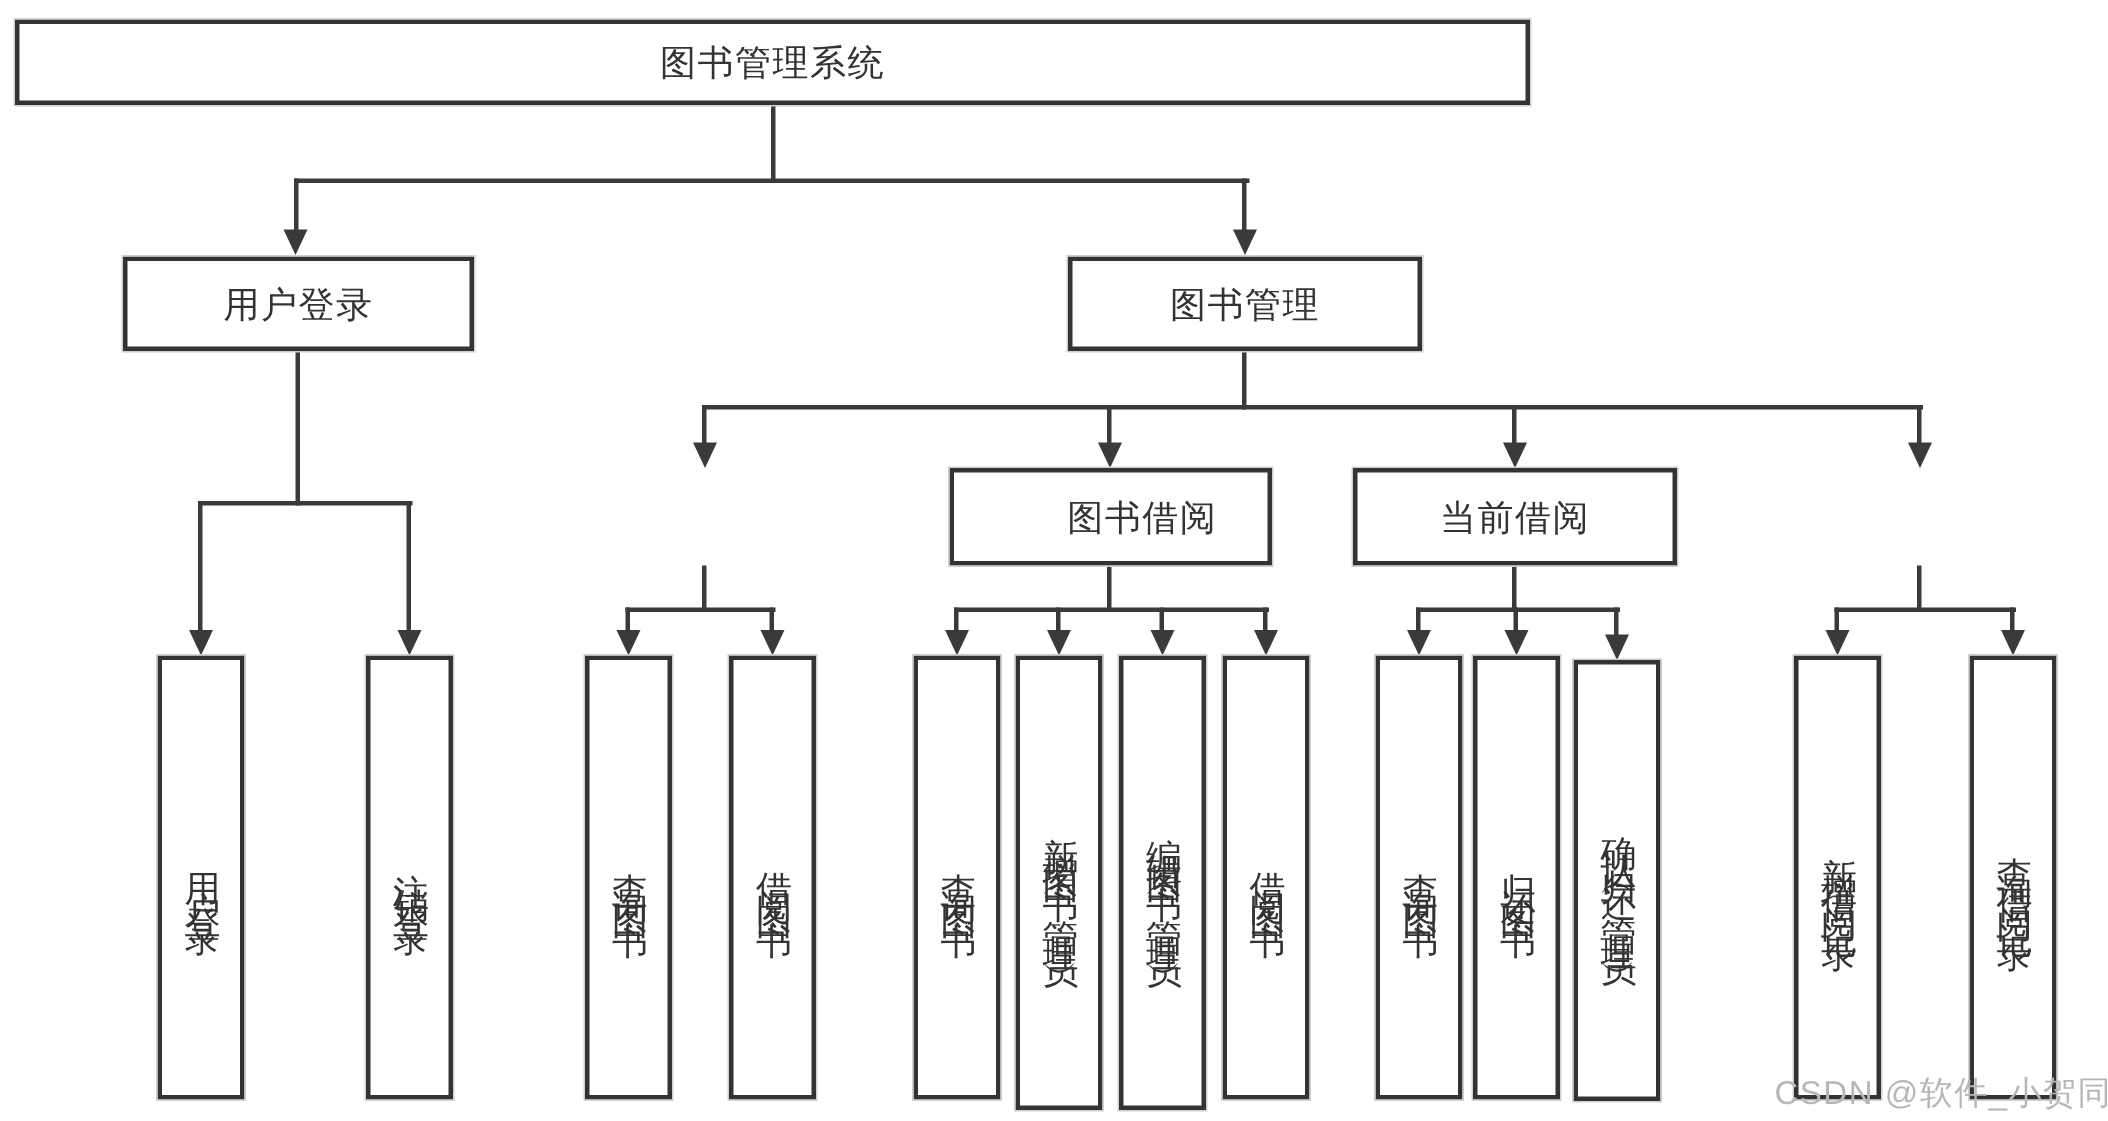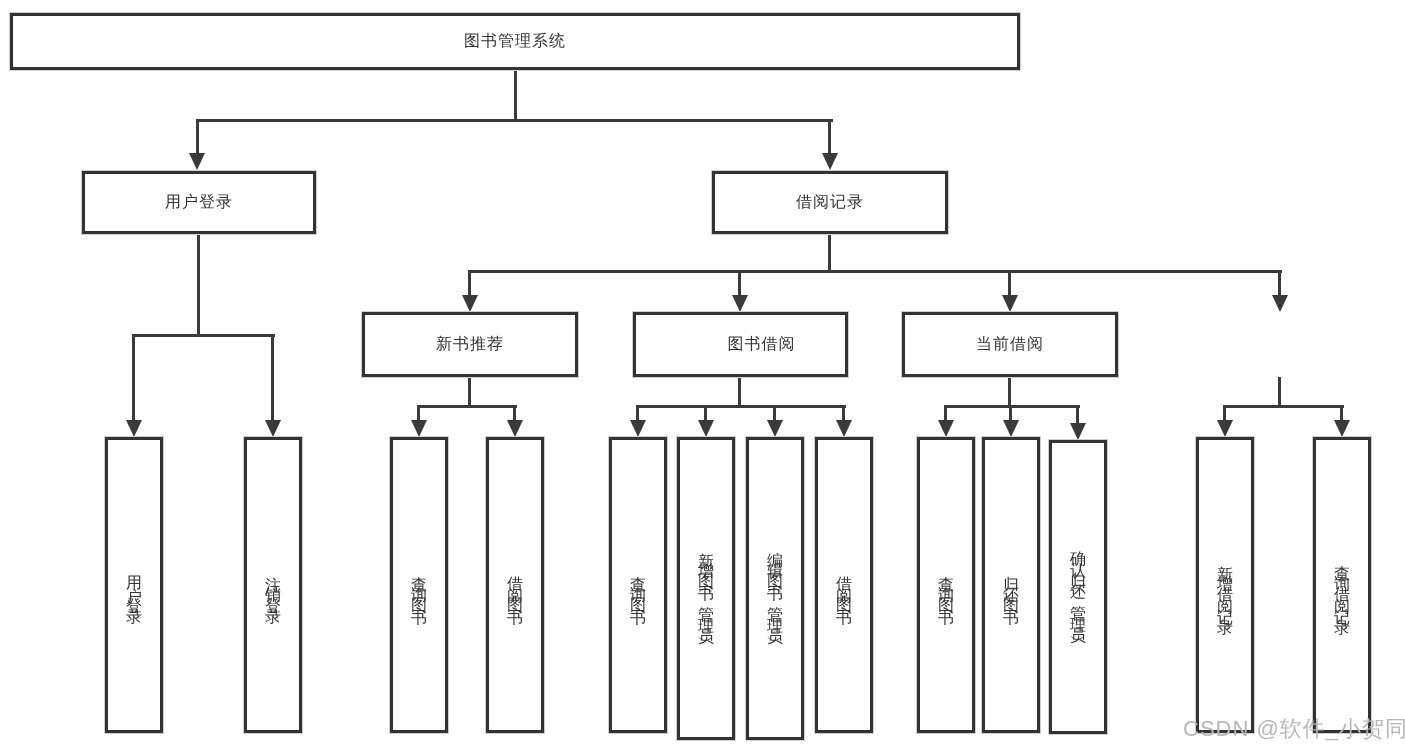--- a/index.html
+++ b/index.html
@@ -17,21 +17,21 @@
     box-sizing: border-box;
     border: 3px solid #333333;
     outline: 1px solid #cfcfcf;
     background: #ffffff;
     display: flex;
     align-items: center;
     justify-content: center;
     z-index: 2;
   }
   .box .lbl {
-    font-size: 16px;
+    font-size: 24px;
     letter-spacing: 1px;
     color: #333333;
     white-space: nowrap;
   }
   .leaf .lbl {
     writing-mode: vertical-rl;
     text-orientation: mixed;
     letter-spacing: 11px;
     line-height: 1;
     white-space: nowrap;
@@ -132,26 +132,23 @@
   <div class="arw" style="left:1334px; top:420px;"></div>
 
   <div class="box" style="left:10px; top:13px; width:1010px; height:57px;">
     <span class="lbl">图书管理系统</span>
   </div>
 
   <div class="box" style="left:82px; top:171px; width:234px; height:63px;">
     <span class="lbl">用户登录</span>
   </div>
   <div class="box" style="left:712px; top:171px; width:236px; height:63px;">
-    <span class="lbl">借阅记录</span>
-  </div>
-
-  <div class="box" style="left:362px; top:312px; width:216px; height:65px;">
-    <span class="lbl">新书推荐</span>
-  </div>
+    <span class="lbl">图书管理</span>
+  </div>
+
   <div class="box" style="left:633px; top:312px; width:215px; height:65px;padding-left:42px;">
     <span class="lbl">图书借阅</span>
   </div>
   <div class="box" style="left:902px; top:312px; width:216px; height:65px;text-align:right;">
     <span class="lbl">当前借阅</span>
   </div>
 
   <div class="box leaf" style="left:105px; top:437px; width:58px; height:296px;">
     <span class="lbl">用户登录</span>
   </div>

